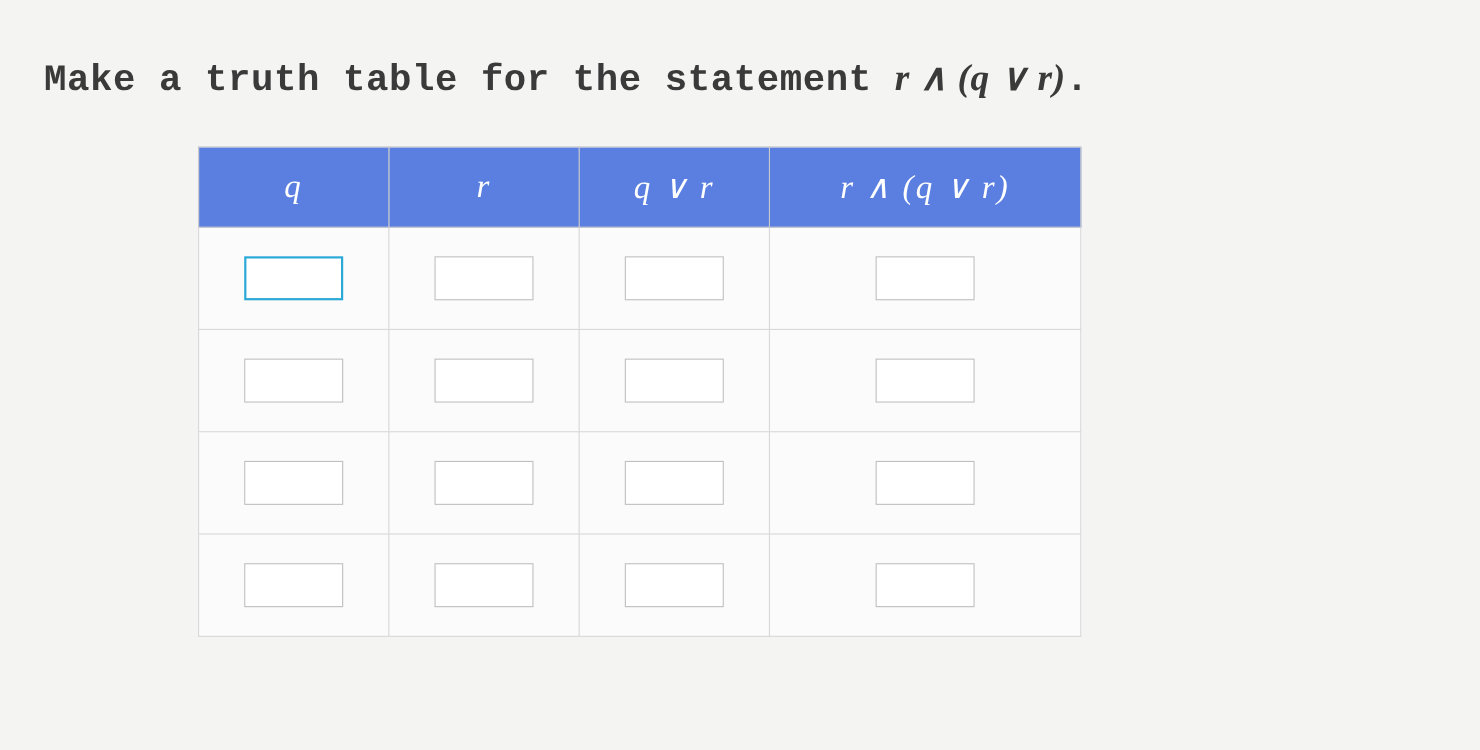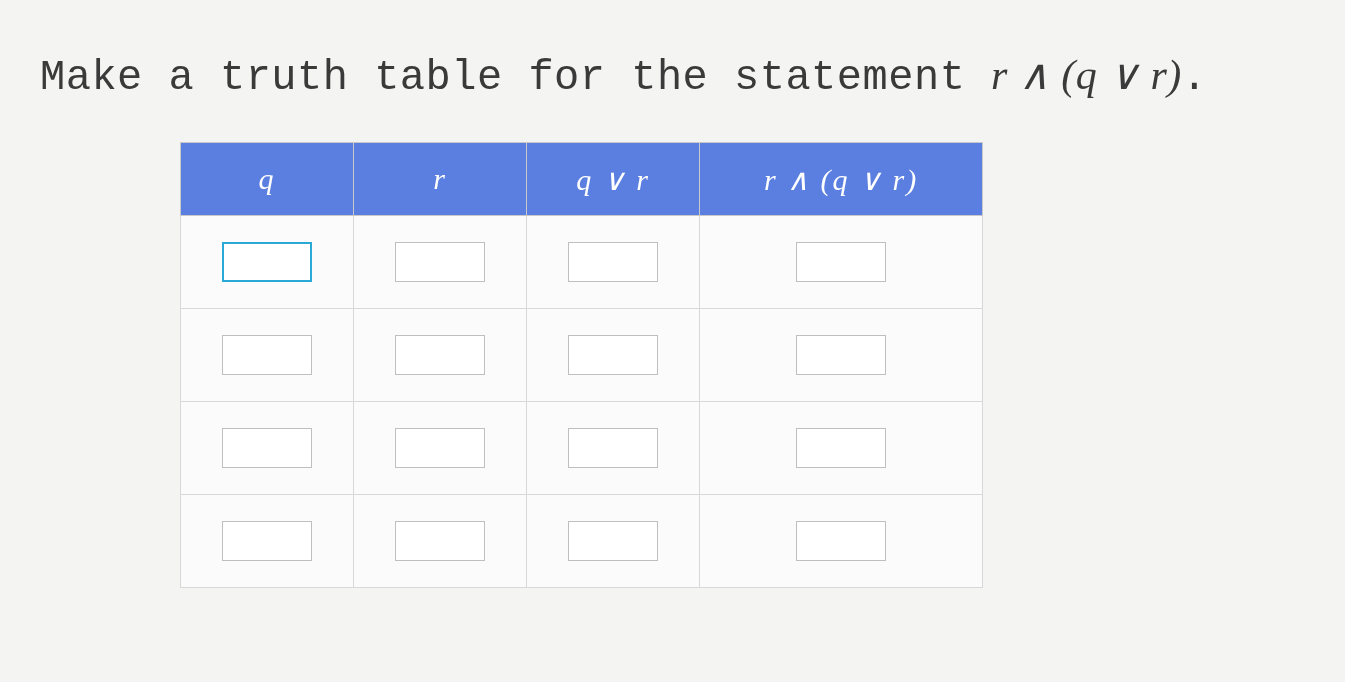--- a/index.html
+++ b/index.html
@@ -9,22 +9,22 @@
     height: 682px;
     background: #f4f4f2;
     font-family: "Segoe UI", Arial, sans-serif;
     color: #4a4a4a;
   }
   .page {
     padding: 50px 40px 0 40px;
     box-sizing: border-box;
   }
   .prompt {
-    font-size: 42px;
-    font-weight: 400;
+    font-size: 34px;
+    font-weight: 700;
     color: #3a3a3a;
     margin-bottom: 40px;
     letter-spacing: 0.5px;
     font-family: "Courier New", "Lucida Console", monospace;
   }
   .prompt .ital {
     font-style: italic;
     font-family: "Times New Roman", serif;
   }
   .table-wrap {

